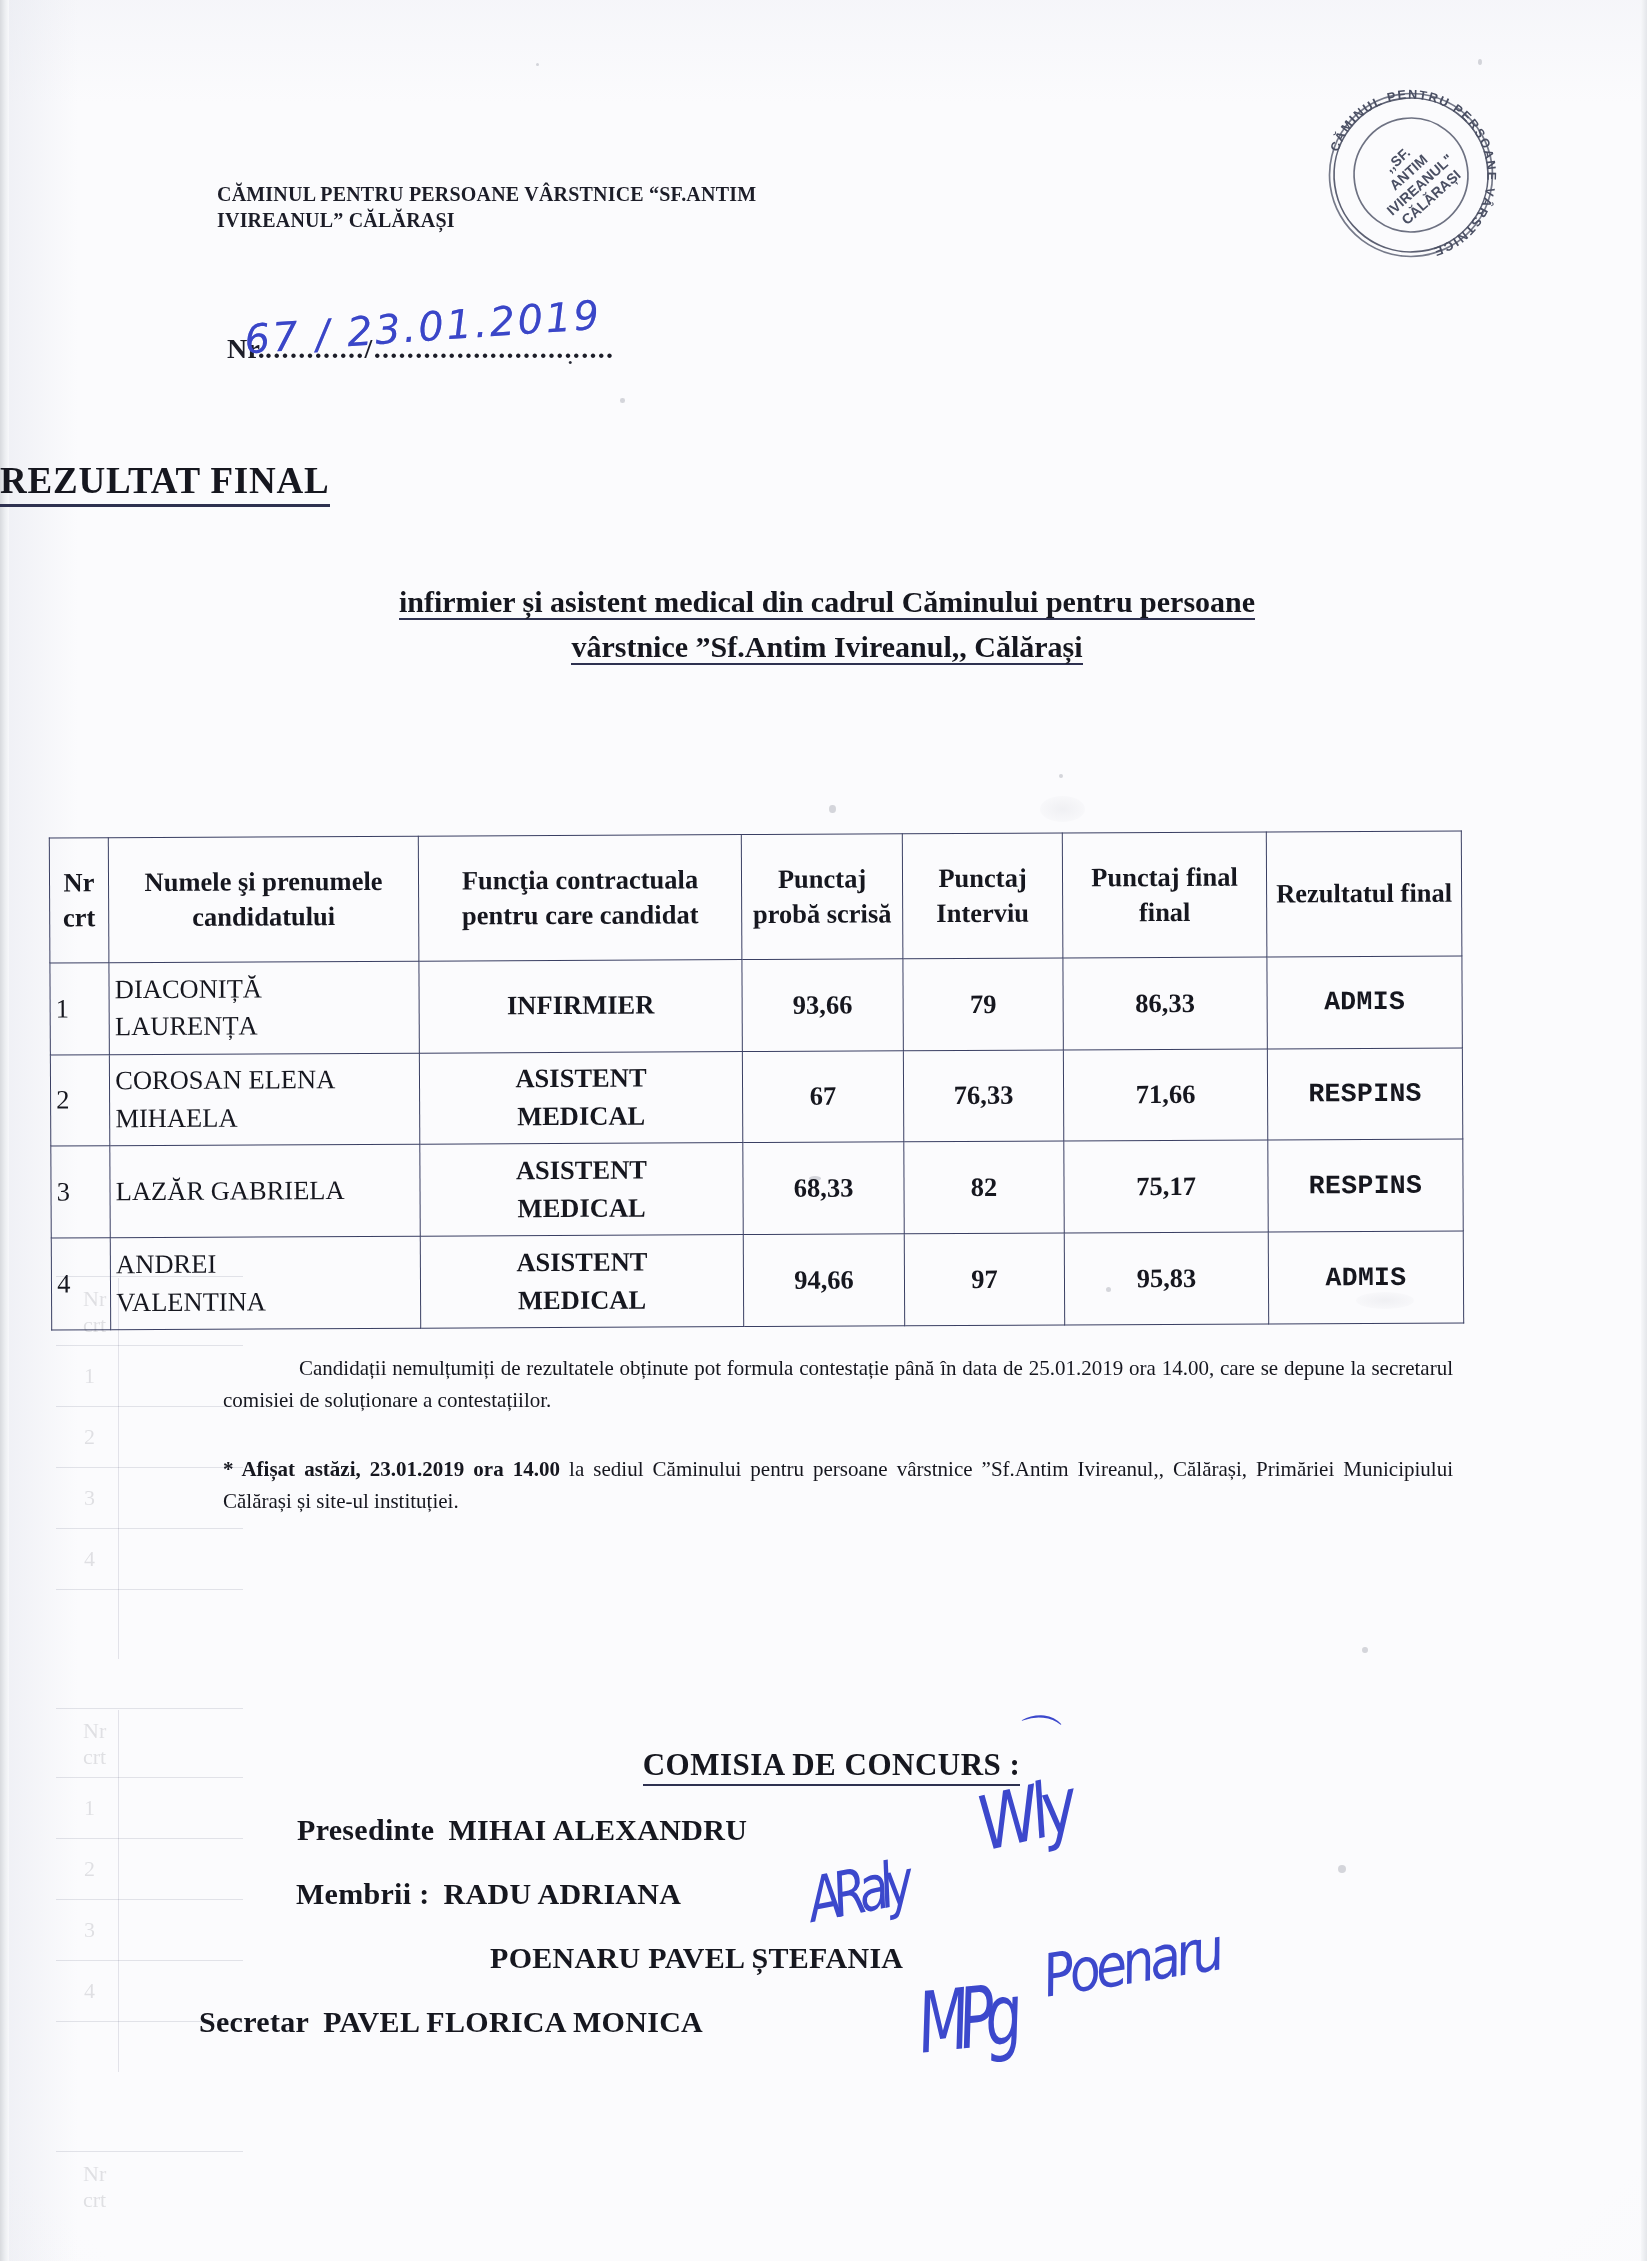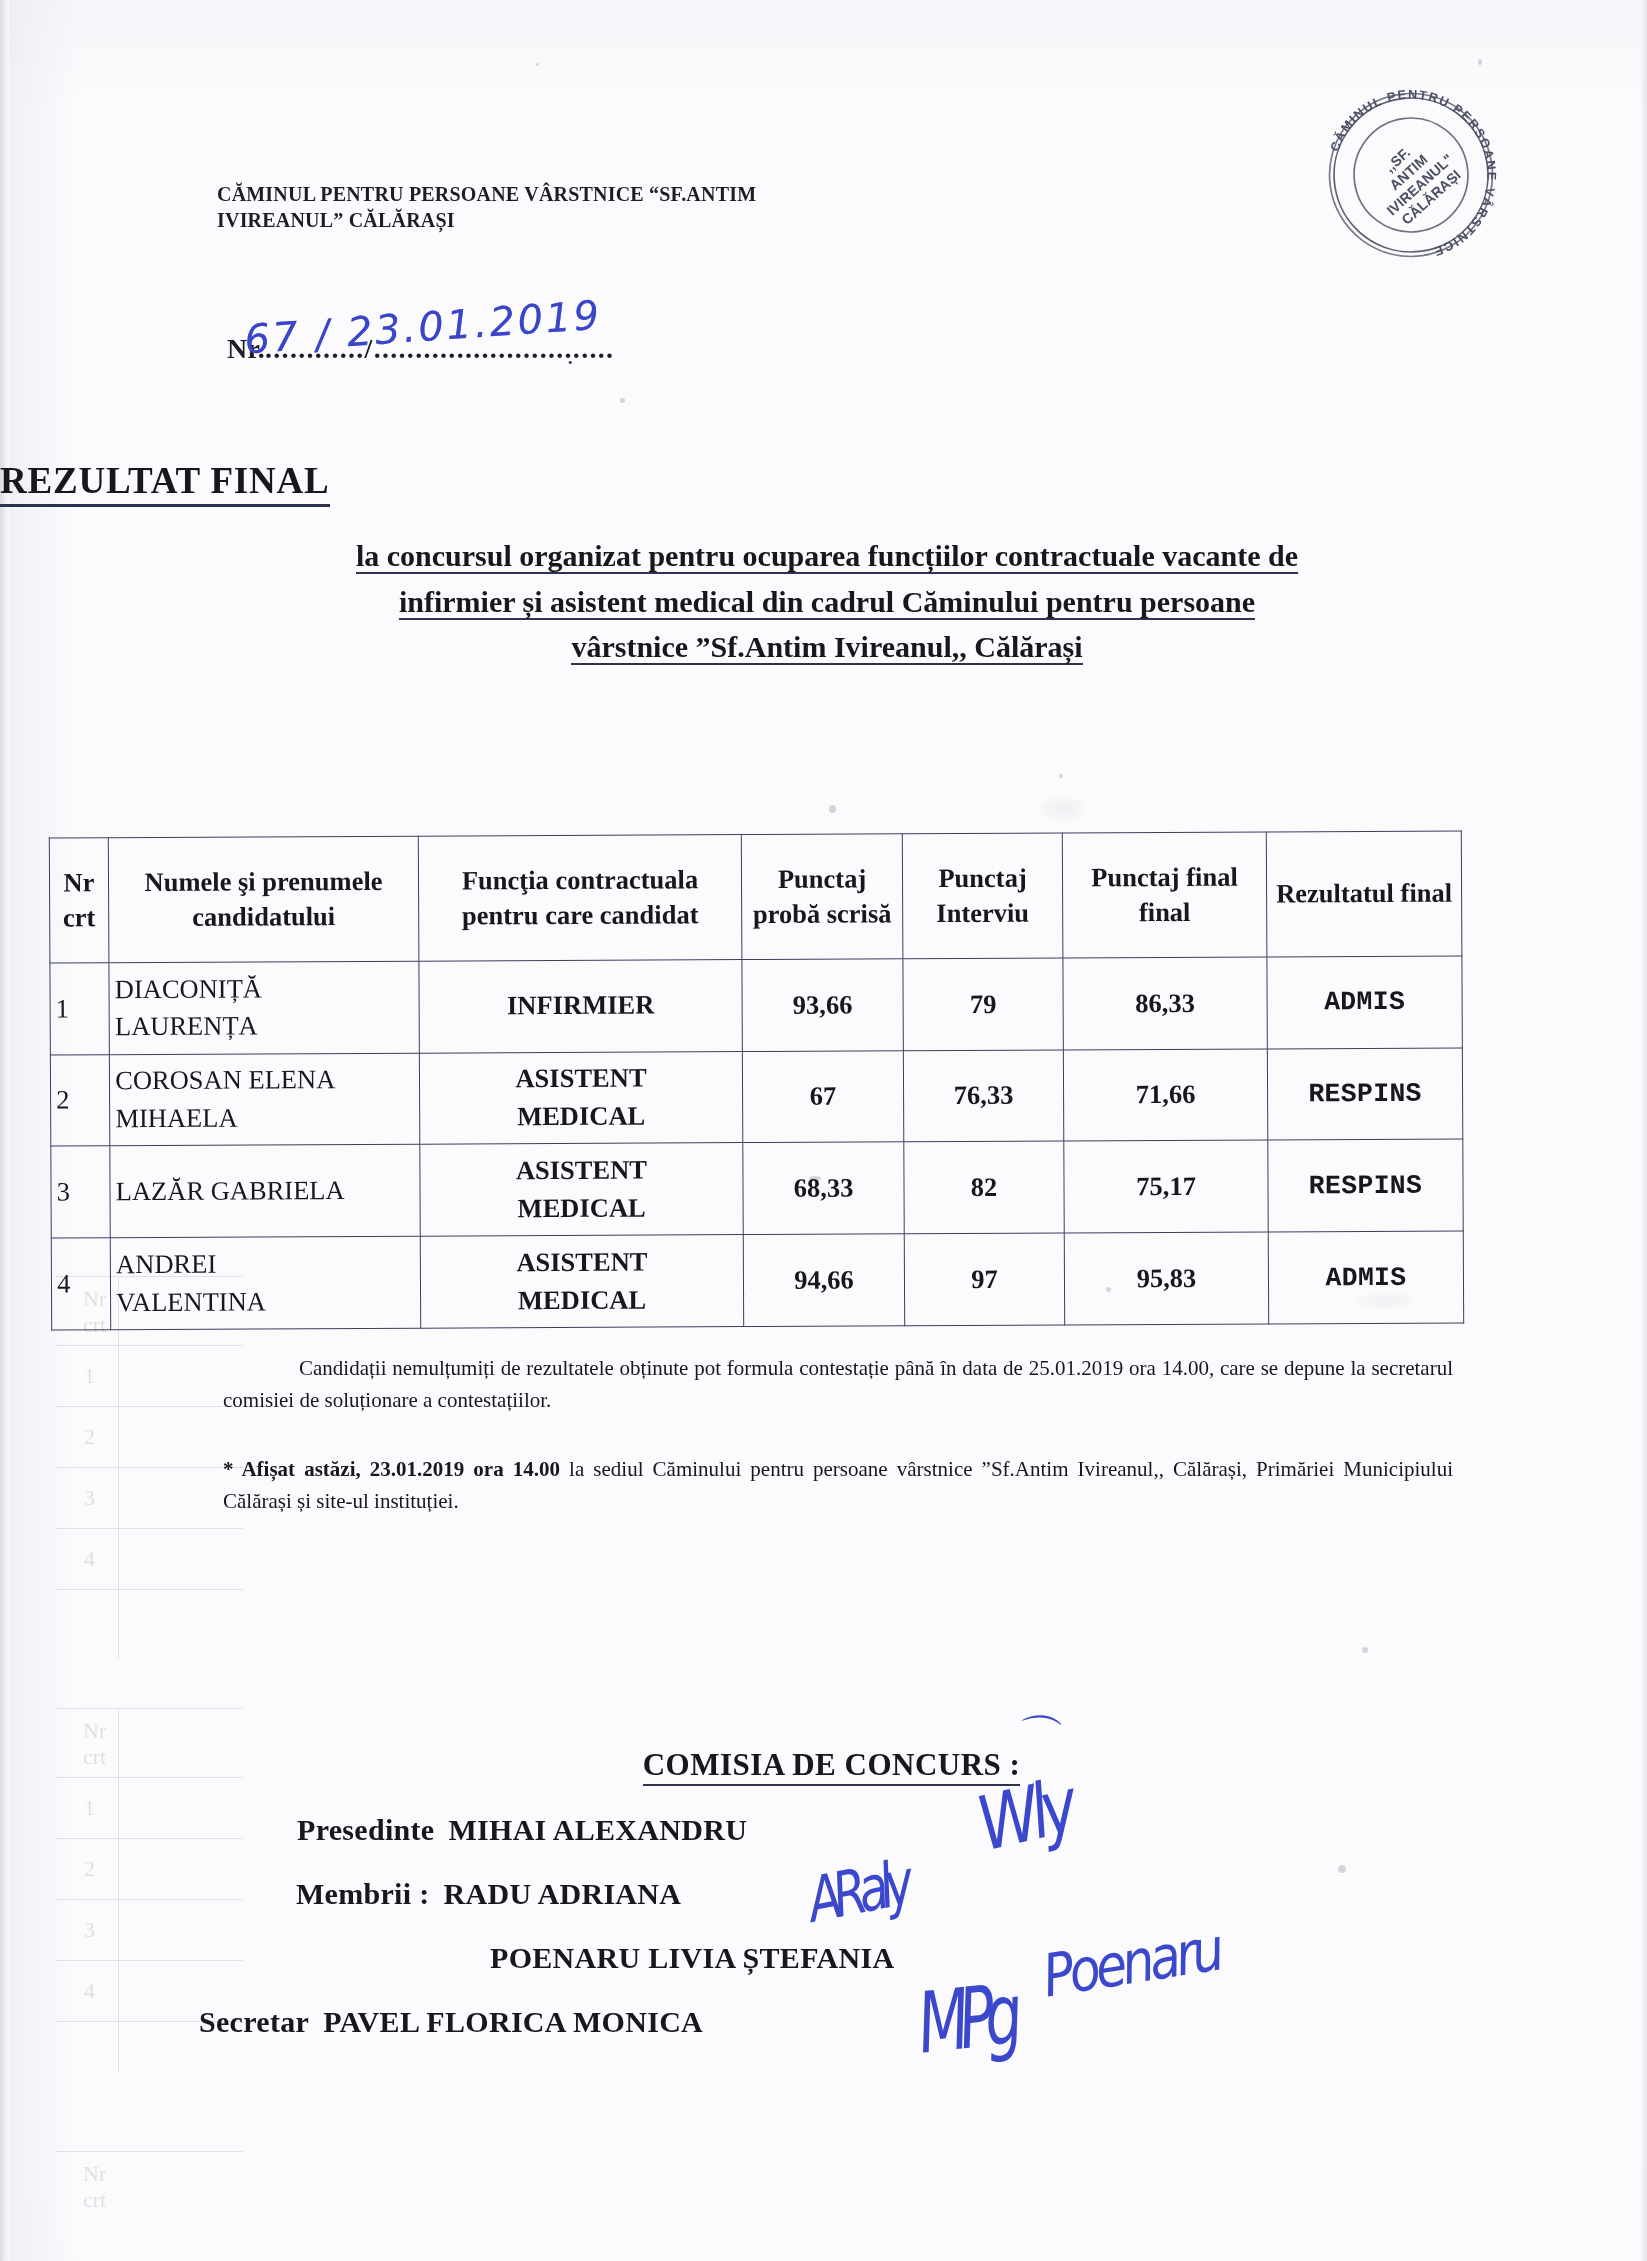--- a/index.html
+++ b/index.html
@@ -337,21 +337,21 @@
     <span>Nr.</span><span class="reg-dots">............/.............................</span>
   </div>
   <div class="handwriting">67 / 23.01.2019</div>
   <div class="reg-period">.</div>
 
   <div class="doc-title">
     <span>REZULTAT FINAL</span>
   </div>
 
   <div class="subtitle">
-    <span>la concursul organizat pentru ocuparea funcțiilor contractuale vacante  de</span><br>
+    <br>
     <span>infirmier și asistent medical din cadrul Căminului  pentru persoane</span><br>
     <span>vârstnice ”Sf.Antim Ivireanul,, Călărași</span>
   </div>
 
   <table class="results-table">
     <colgroup>
       <col class="col-nr">
         <col class="col-name">
         <col class="col-func">
       <col class="col-ps">
@@ -419,21 +419,21 @@
     <div class="comm-title">
       <span>COMISIA DE CONCURS :</span>
     </div>
     <div class="comm-row r-pres">
       <span class="r-label">Presedinte</span><span>MIHAI ALEXANDRU</span>
     </div>
     <div class="comm-row r-memb">
       <span class="r-label">Membrii :</span><span>RADU ADRIANA</span>
     </div>
     <div class="comm-row r-memb2">
-      <span>POENARU LIVIA ȘTEFANIA</span>
+      <span>POENARU PAVEL ȘTEFANIA</span>
     </div>
     <div class="comm-row r-secr">
       <span class="r-label">Secretar</span><span>PAVEL FLORICA MONICA</span>
     </div>
   </div>
 
   <div class="sig sig-pres-flick">⌒</div>
   <div class="sig sig-pres">Wly</div>
   <div class="sig sig-memb1">ARaly</div>
   <div class="sig sig-memb2">Poenaru</div>

